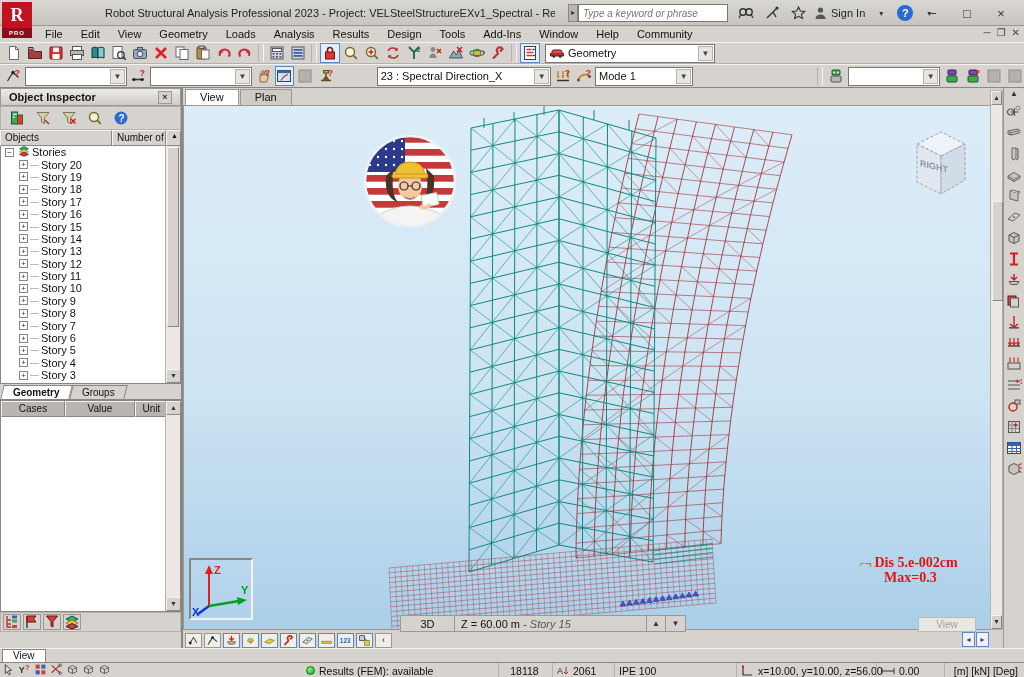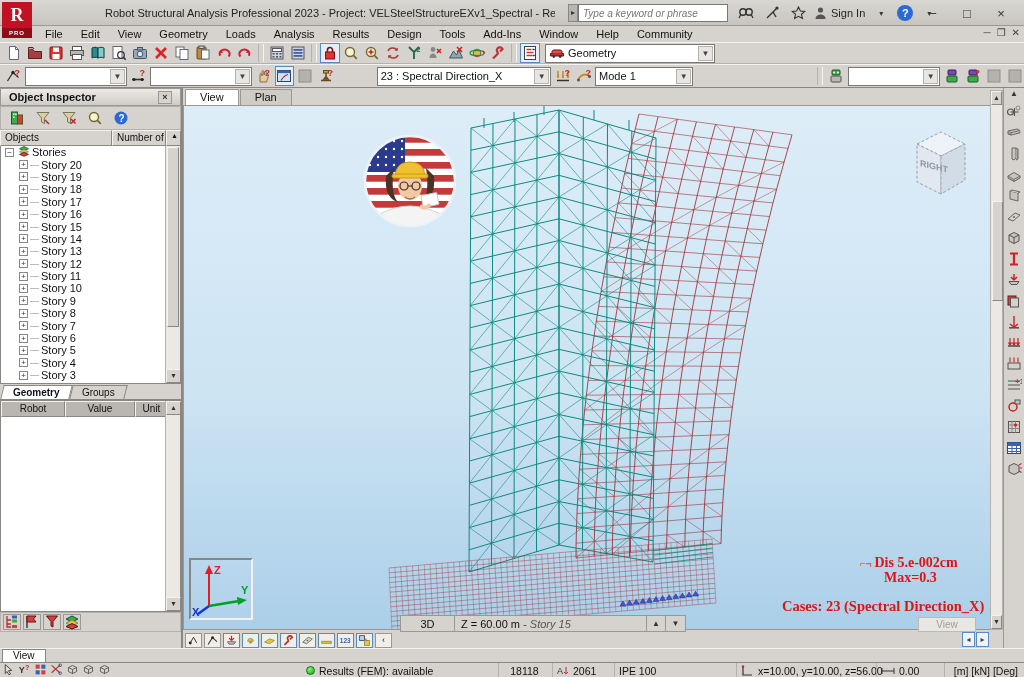--- a/index.html
+++ b/index.html
@@ -628,21 +628,21 @@
         <div class="sthumb" style="top:1px;height:180px"></div>
         <div class="sbtn" style="bottom:0">▼</div>
       </div>
     </div>
     <div class="lp-tabs">
       <div class="lptab active"><span>Geometry</span></div>
       <div class="lptab"><span>Groups</span></div>
     </div>
     <div class="propgrid">
       <div class="prophead">
-        <div class="propcell" style="width:64px">Robot</div>
+        <div class="propcell" style="width:64px">Cases</div>
         <div class="propcell" style="width:70px">Value</div>
         <div class="propcell" style="width:33px">Unit</div>
       </div>
       <div class="vscroll" style="top:0">
         <div class="sbtn" style="top:0">▲</div>
         <div class="sbtn" style="bottom:0">▼</div>
       </div>
     </div>
     <div class="lp-boticons" id="lpbot">
         <div class="smbtn">
@@ -1199,21 +1199,20 @@
           <line x1="18" y1="46" x2="7" y2="54" stroke="#1533d8" stroke-width="2.4"></line>
           <text x="23" y="14" fill="#e02020" font-weight="bold" font-size="11">Z</text>
           <text x="50" y="34" fill="#00a020" font-weight="bold" font-size="11">Y</text>
           <text x="1" y="56" fill="#1533d8" font-weight="bold" font-size="11">X</text>
         </svg>
       </div>
 
       
       <div class="ann" style="left:676px;top:449px;font-size:14px"><span style="color:#d07030;font-family:'Liberation Sans',sans-serif;font-size:10px">⌐¬ </span><span>Dis  5.e-002cm</span></div>
       <div class="ann" style="left:700px;top:464px;font-size:14px">Max=0.3</div>
-      <div class="ann" style="left:598px;top:492px;font-size:14.5px">Cases: 23 (Spectral  Direction_X)</div>
     </div>
 
     <div class="vbar">
       <div class="cell" style="width:54px">3D</div>
       <div class="cell" style="width:192px;justify-content:flex-start">
         <span>Z = 60.00 m</span>&nbsp;<span style="font-style:italic;color:#555">- Story 15</span>
       </div>
       <div class="cell arr">▲</div>
       <div class="cell arr" style="border-right:none">▼</div>
     </div>

